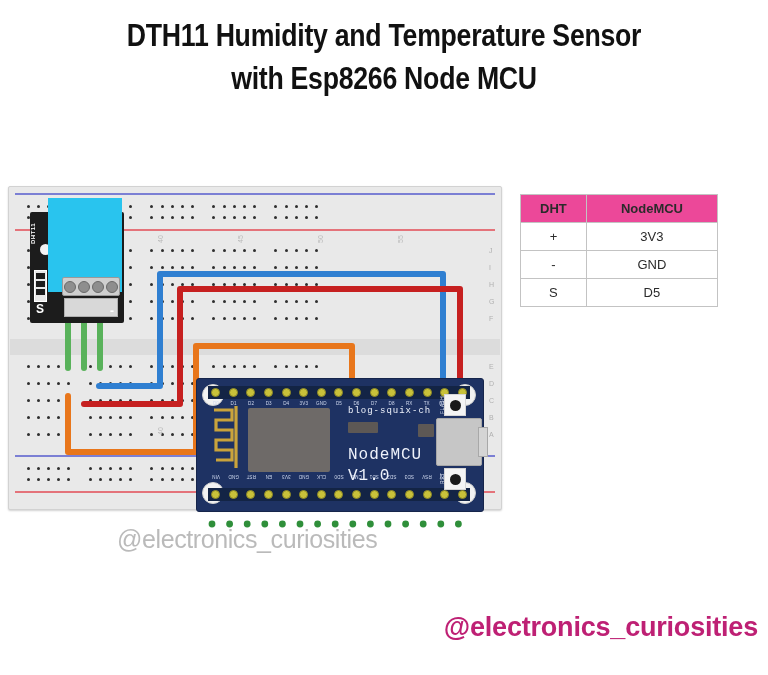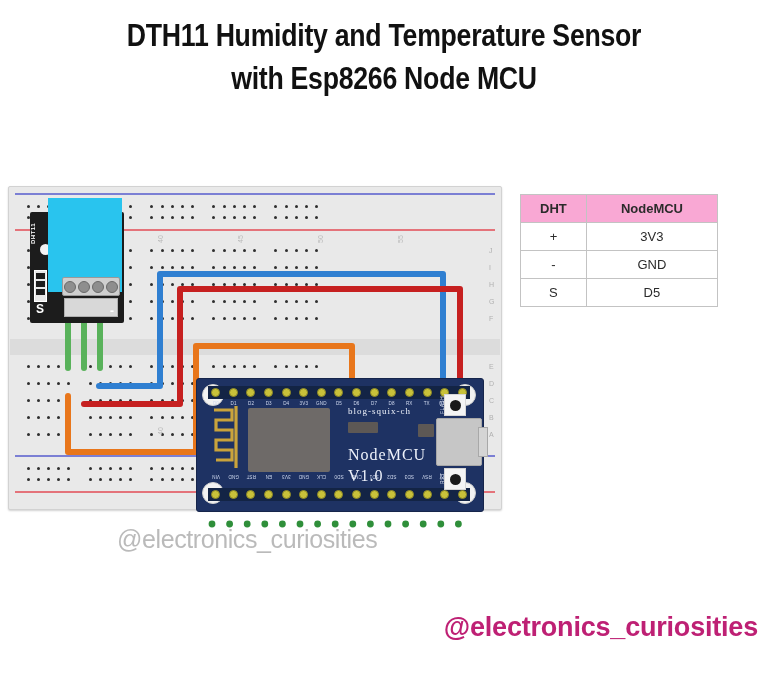--- a/index.html
+++ b/index.html
@@ -95,41 +95,41 @@
   .mcu-pinlabels{position:absolute;left:12px;width:262px;
                  display:flex;justify-content:space-between;padding:0 2px;
                  box-sizing:border-box;}
   .mcu-pinlabels span{color:#cfd8ee;font-size:4.6px;width:12px;text-align:center;
                       font-family:"Liberation Sans",sans-serif;letter-spacing:.1px;}
   #pinlabels-bot{transform:rotate(180deg);}
   #shield{position:absolute;left:52px;top:38px;width:82px;height:64px;
           background:#6e6a68;border-radius:2px;}
   #antenna{position:absolute;left:14px;top:34px;width:38px;height:70px;}
   .mcu-text{position:absolute;color:#eef2fb;
-            font-family:Liberation Serif, serif;
+            font-family:Liberation Mono, monospace;
             letter-spacing:1px;}
   #t-blog{left:152px;top:36px;font-size:9px;}
   #t-nodemcu{left:152px;top:76px;font-size:16px;}
   #t-v10{left:152px;top:97px;font-size:16px;}
   .chip{position:absolute;background:#5d5855;border-radius:1px;}
   .btn{position:absolute;width:20px;height:20px;background:#f4f4f4;
        border:1px solid #d6d6d6;display:flex;align-items:center;justify-content:center;}
   .btn i{width:11px;height:11px;border-radius:50%;background:#1a1a1a;display:block;}
   .btnlbl{position:absolute;color:#dbe2f2;font-size:5px;
           transform:rotate(-90deg);transform-origin:left top;letter-spacing:.4px;}
   #usb{position:absolute;left:240px;top:48px;width:44px;height:46px;
        background:#c6c6c6;border:1px solid #a8a8a8;border-radius:2px;}
   #usb:after{content:"";position:absolute;right:-7px;top:8px;width:8px;height:28px;
              background:#d5d5d5;border:1px solid #a8a8a8;}
 
   
   #pintable{position:absolute;left:520px;top:194px;width:198px;
             border-collapse:collapse;
             font-family:"Liberation Sans",sans-serif;font-size:13px;}
-  #pintable th{background:#f9a8d4;color:#2b2b2b;font-weight:bold;
+  #pintable th{background:#ec4899;color:#2b2b2b;font-weight:bold;
                border:1px solid #c3c3c3;padding:6px 4px;text-align:center;
                font-size:13px;}
   #pintable td{background:#ffffff;color:#2b2b2b;border:1px solid #c3c3c3;
                padding:6px 4px;text-align:center;}
 
   
   #handle{position:absolute;left:0;top:612px;width:758px;text-align:right;
           color:#be2074;font-weight:bold;font-size:27px;
           font-family:"Liberation Sans",sans-serif;letter-spacing:-0.2px;}
 </style>

